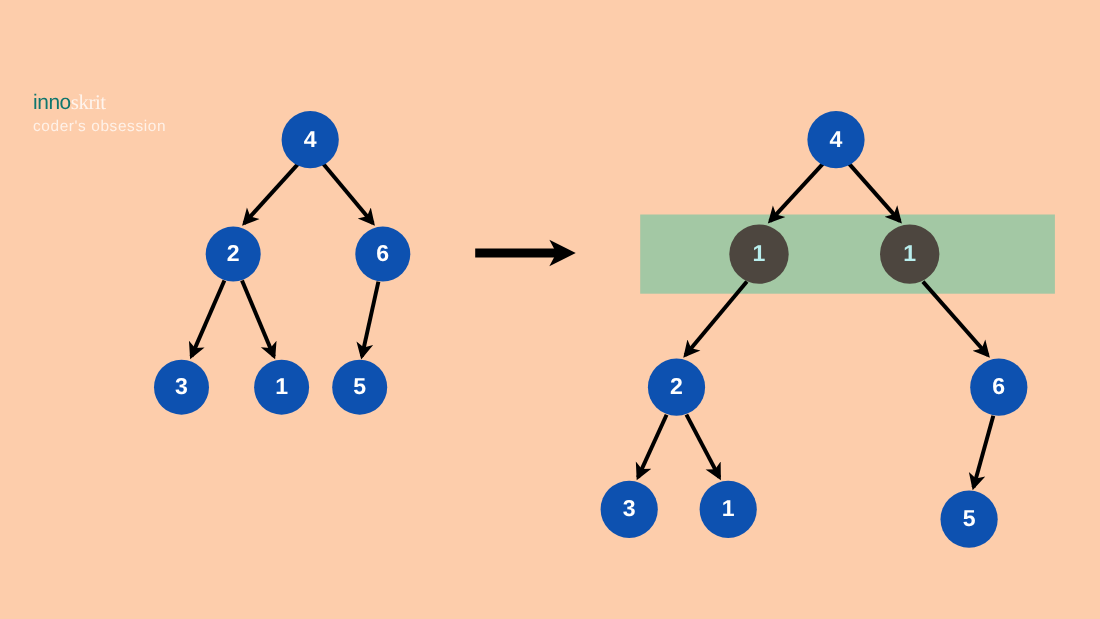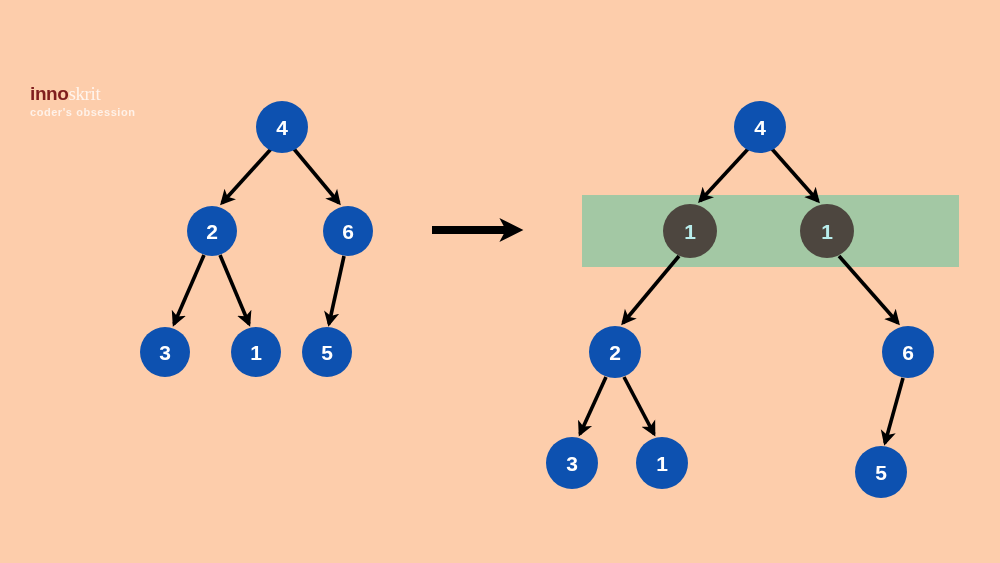--- a/index.html
+++ b/index.html
@@ -25,32 +25,32 @@
     top: 84px;
     line-height: 1;
     user-select: none;
   }
   #logo .word {
     font-size: 19px;
     letter-spacing: -0.4px;
     white-space: nowrap;
   }
   #logo .w-bold {
-    font-weight: 700;
-    color: #7f1d1d;
+    font-weight: 400;
+    color: #0f766e;
   }
   #logo .w-light {
     font-weight: 400;
     color: rgba(255,255,255,0.78);
     font-family: Liberation Serif, serif;
   }
   #logo .tag {
     margin-top: 4px;
-    font-size: 11px;
-    font-weight: 700;
+    font-size: 14px;
+    font-weight: 400;
     letter-spacing: 0.55px;
     color: rgba(255,255,255,0.72);
     white-space: nowrap;
   }
   
   #diagram {
     position: absolute;
     left: 0;
     top: 0;
   }

